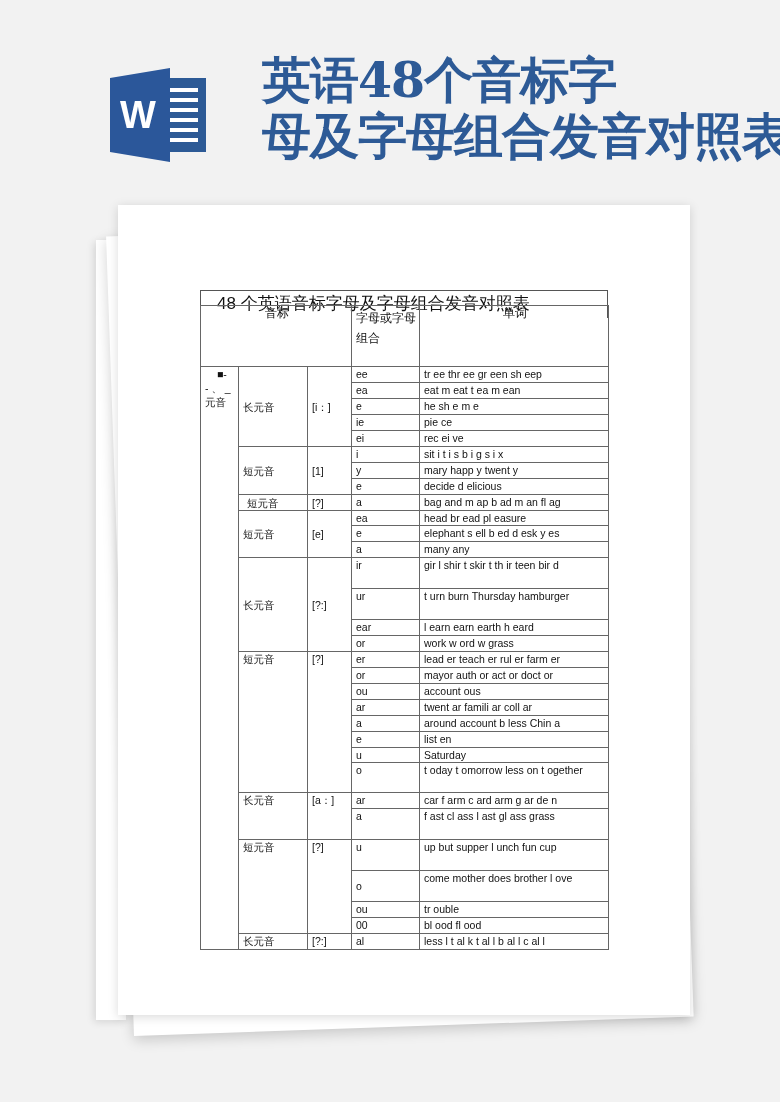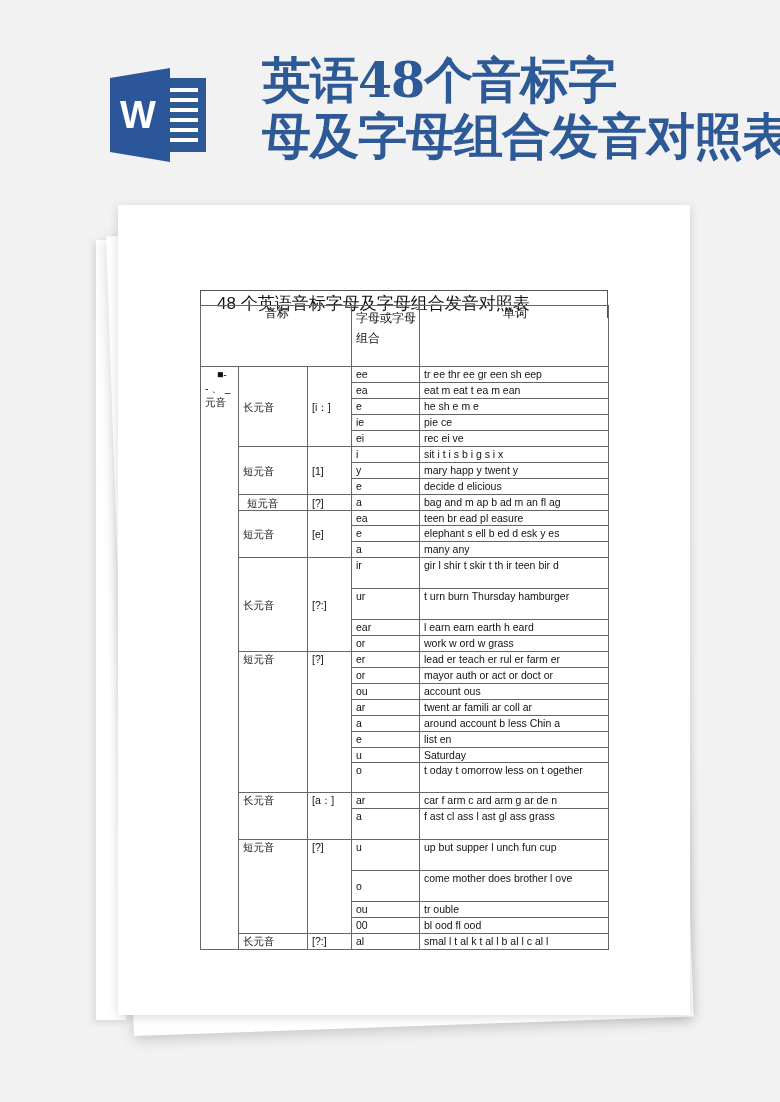--- a/index.html
+++ b/index.html
@@ -139,21 +139,21 @@
     <td class="mid" style="padding-left:8px">短元音</td>
     <td class="mid">[?]</td>
     <td style="height:15px">a</td>
     <td class="word">bag and m ap b ad m an fl ag</td>
   </tr>
 
   <tr>
     <td rowspan="3" class="mid">短元音</td>
     <td rowspan="3" class="mid">[e]</td>
     <td style="height:13px">ea</td>
-    <td class="word">teen br ead pl easure</td>
+    <td class="word">head br ead pl easure</td>
   </tr>
   <tr>
         <td style="height:15px">e</td>
         <td class="word">elephant s ell b ed d esk y es</td>
       </tr>
   <tr>
         <td style="height:15px">a</td>
         <td class="word">many any</td>
       </tr>
 
@@ -238,16 +238,16 @@
       </tr>
   <tr>
         <td style="height:15px">00</td>
         <td class="word">bl ood fl ood</td>
       </tr>
 
   <tr>
     <td>长元音</td>
     <td>[?:]</td>
     <td style="height:15px">al</td>
-    <td class="word">smal l t al k t al l b al l c al l</td>
+    <td class="word">less l t al k t al l b al l c al l</td>
   </tr>
 </tbody>
   </table>
 
 </body></html>

